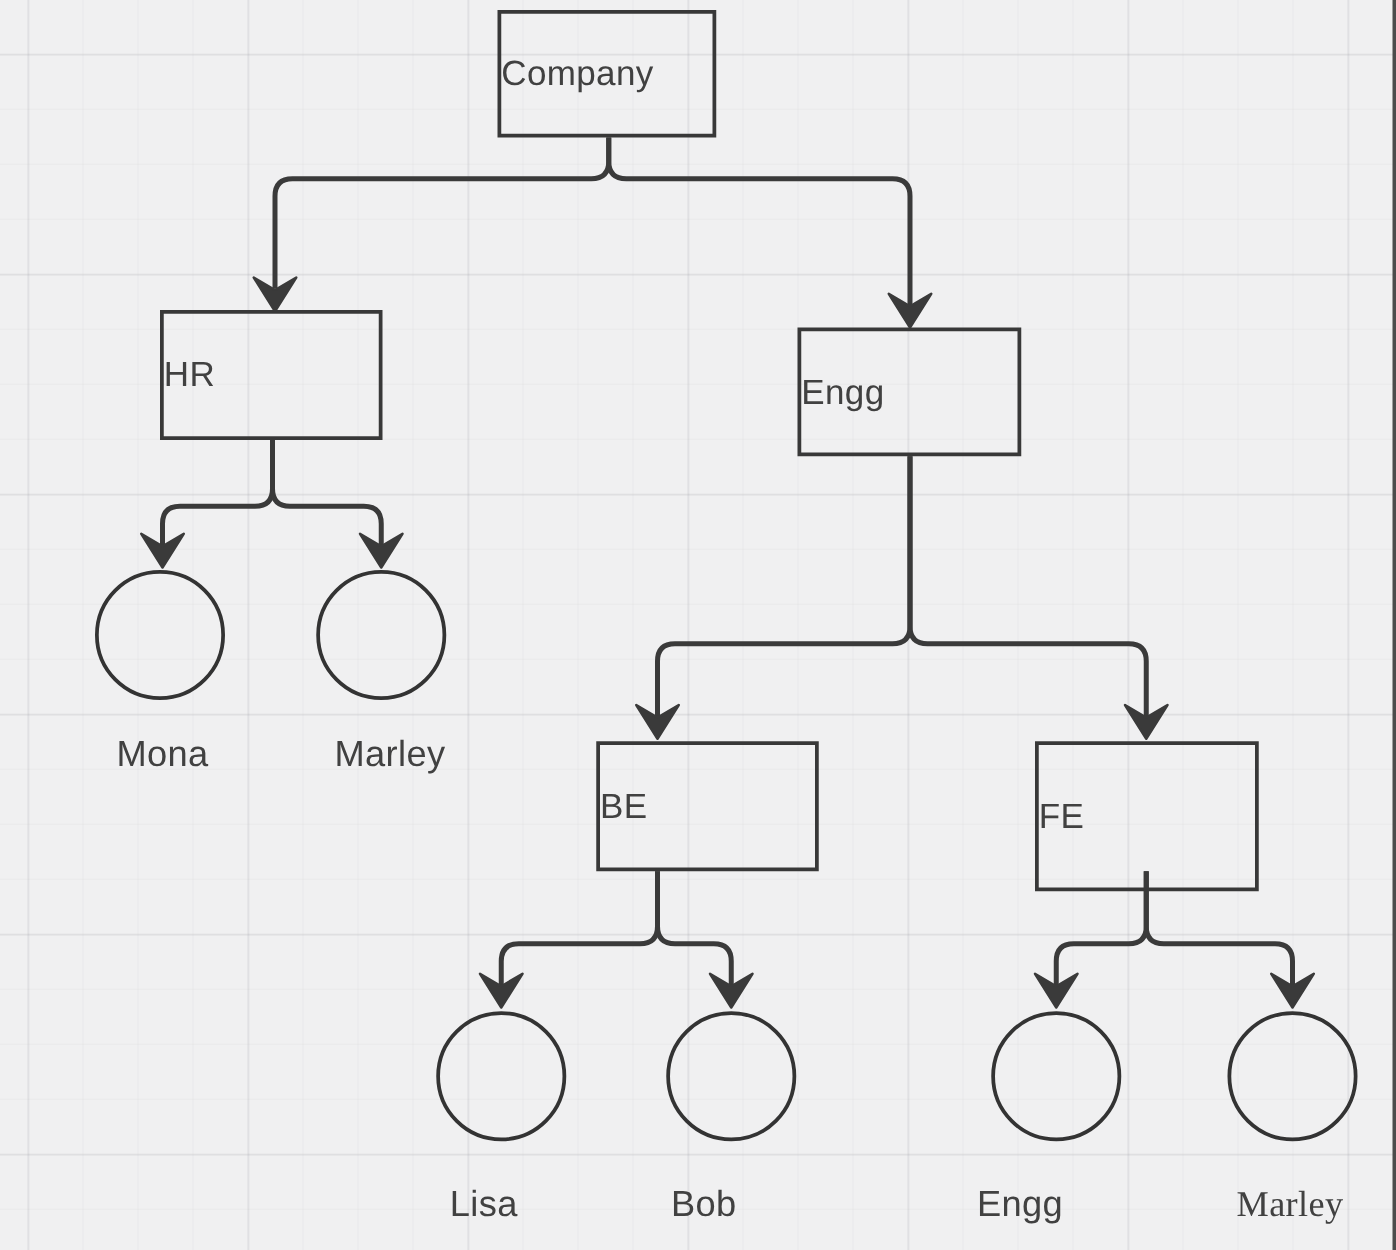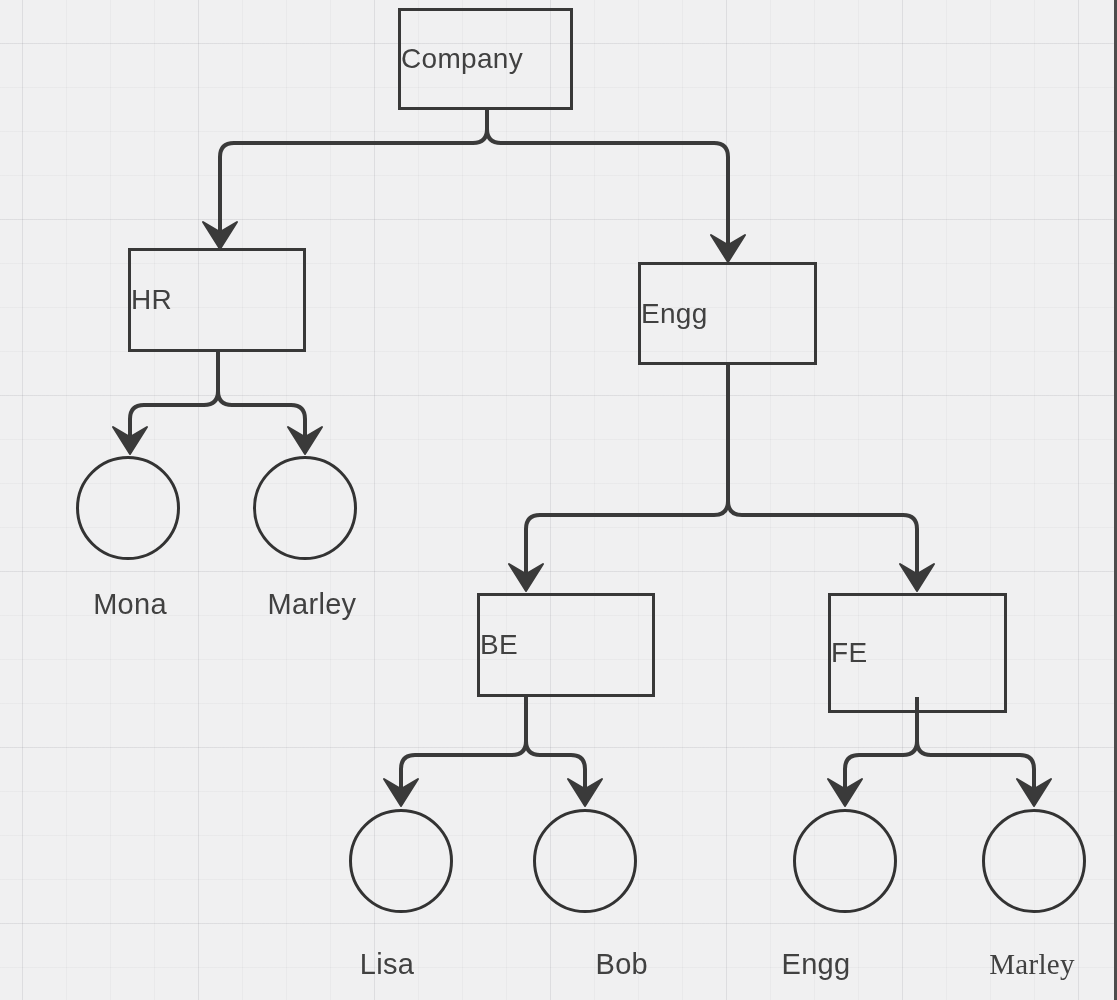--- a/index.html
+++ b/index.html
@@ -140,18 +140,18 @@
   <div class="node-circle" style="left:76px;  top:456px;"></div>
   <div class="node-circle" style="left:253px; top:456px;"></div>
   <div class="node-circle" style="left:349px; top:809px;"></div>
   <div class="node-circle" style="left:533px; top:809px;"></div>
   <div class="node-circle" style="left:793px; top:809px;"></div>
   <div class="node-circle" style="left:982px; top:809px;"></div>
 
   <div class="circle-label" style="left:45px;  top:588px;">Mona</div>
   <div class="circle-label" style="left:227px; top:588px;">Marley</div>
   <div class="circle-label" style="left:302px; top:948px;">Lisa</div>
-  <div class="circle-label" style="left:478px; top:948px;text-align:right;">Bob</div>
+  <div class="circle-label" style="left:478px; top:948px;">Bob</div>
   <div class="circle-label" style="left:731px; top:948px;">Engg</div>
   <div class="circle-label" style="left:947px; top:948px;font-family:Liberation Serif, serif;">Marley</div>
 
   <div class="right-edge-line"></div>
 </div>
 
 </body></html>

